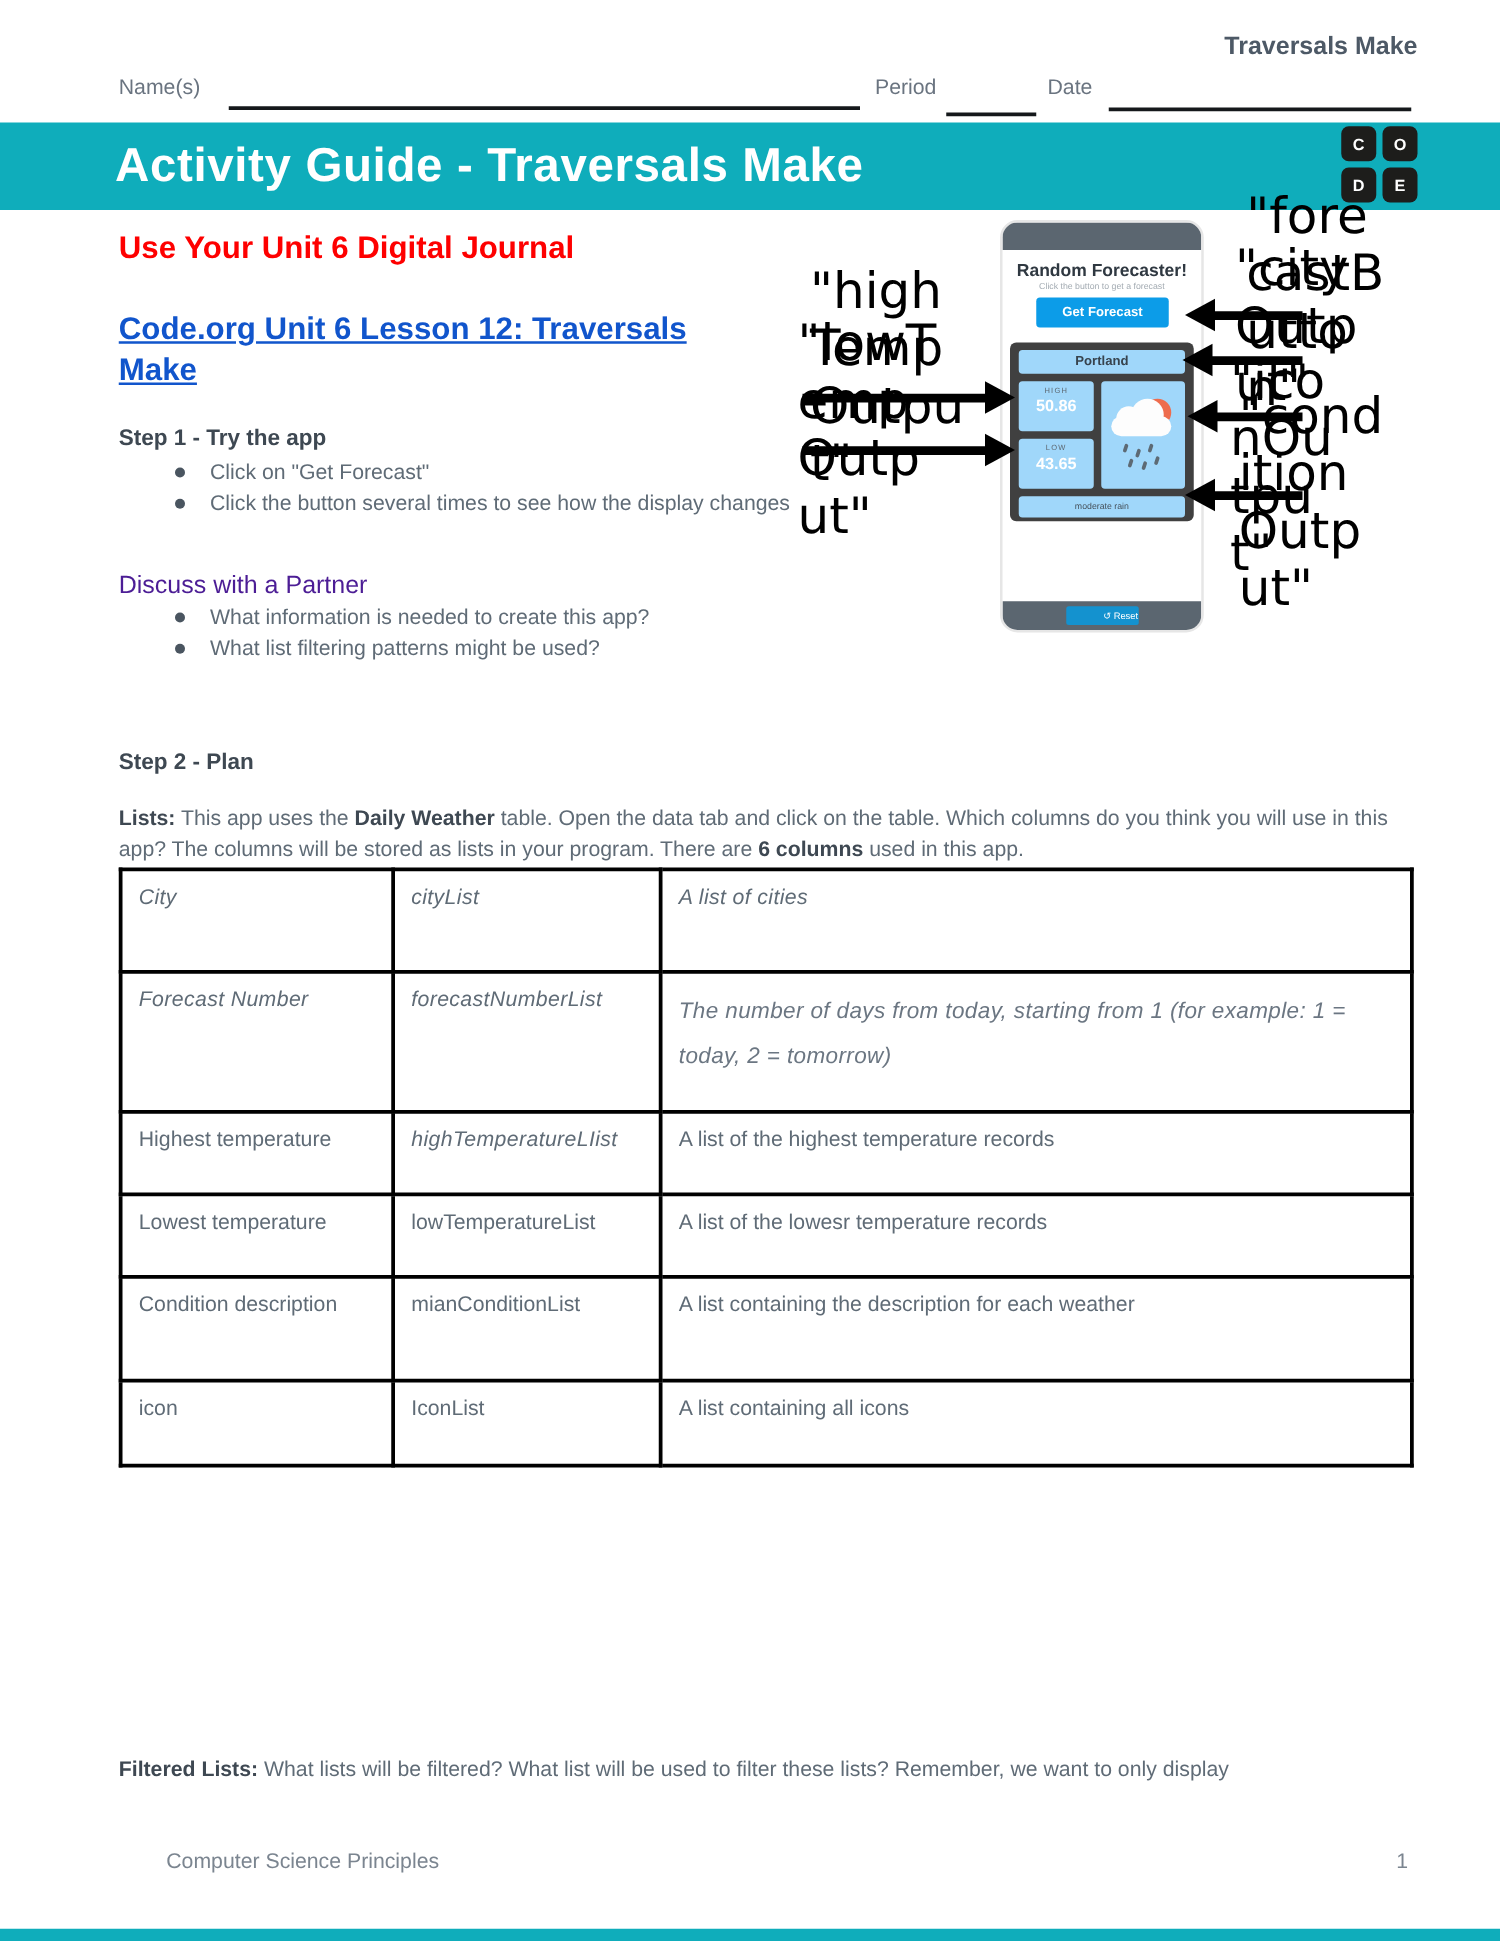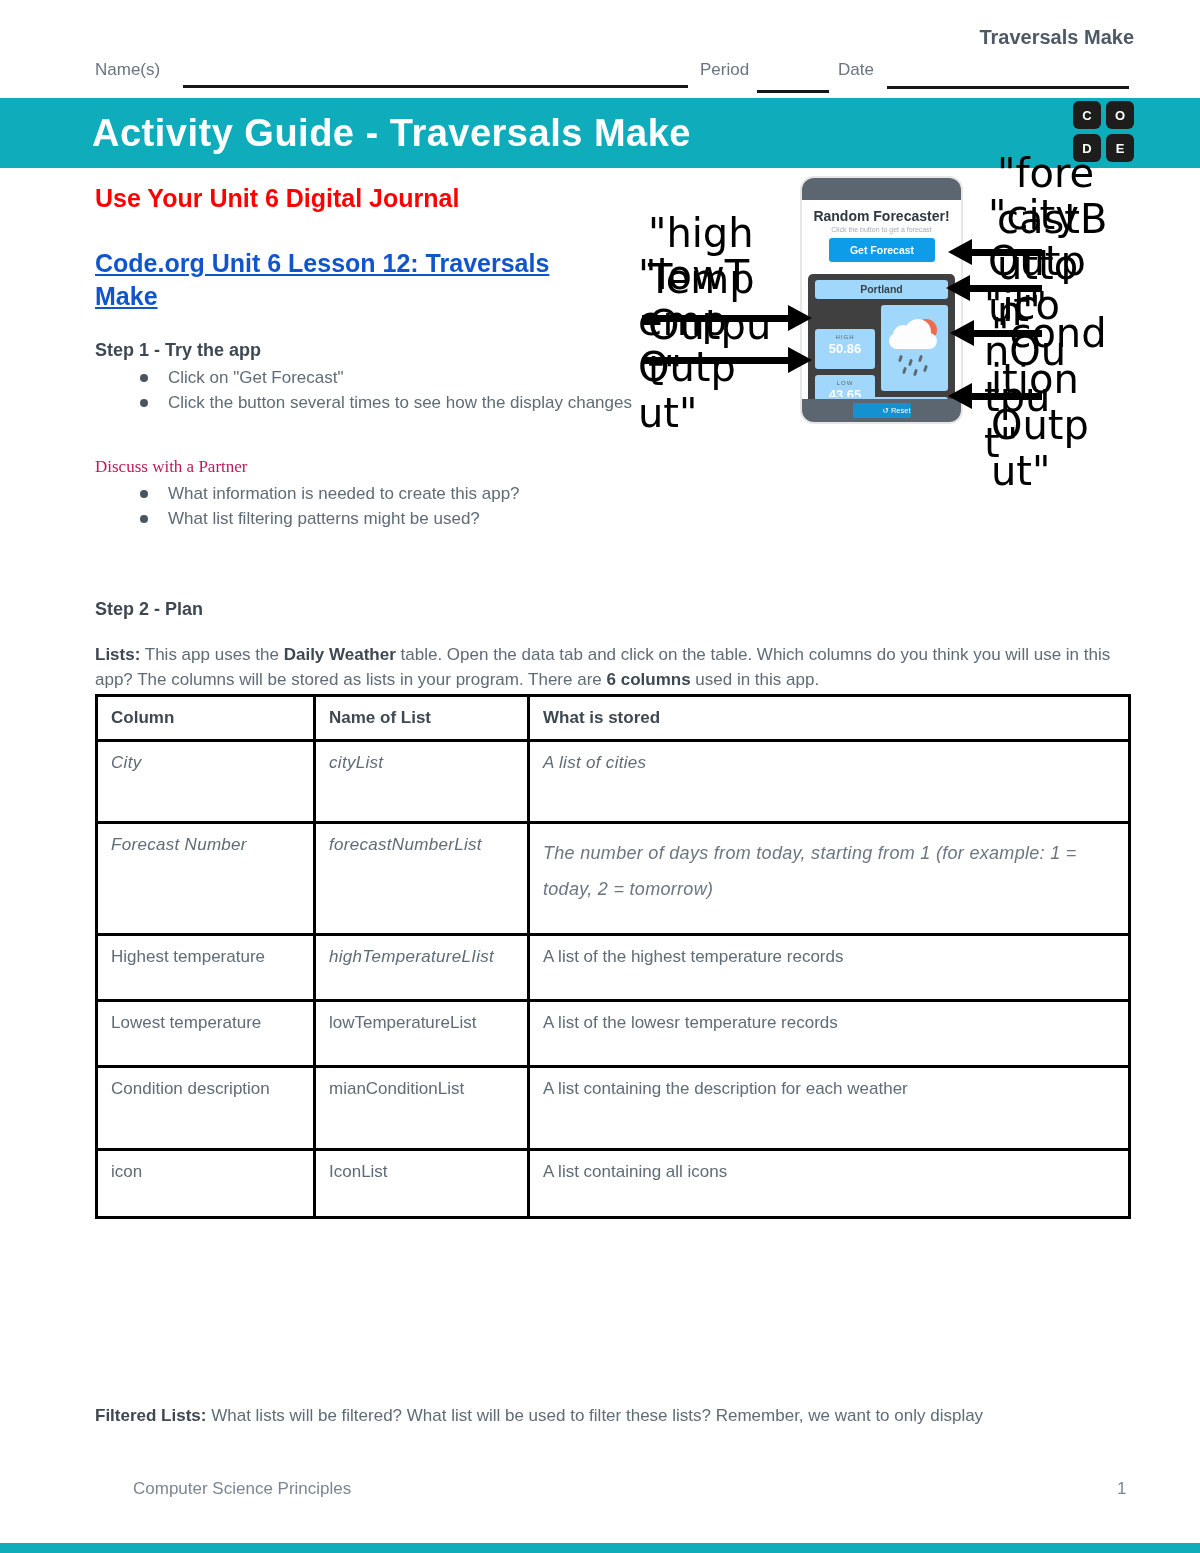--- a/index.html
+++ b/index.html
@@ -15,35 +15,35 @@
   .banner { position:absolute; top:98px; left:0; width:1200px; height:70px; background:#0fadbb; display:flex; align-items:center; }
   .banner h1 { padding-left:92px; font-size:38px; font-weight:bold; color:#ffffff; letter-spacing:0.5px; }
   .logo { position:absolute; top:101px; right:66px; display:grid; grid-template-columns:28px 28px; grid-gap:5px; }
   .logo .sq { width:28px; height:28px; background:#1d1d1b; border-radius:6px; color:#fff; font-size:13px; font-weight:bold; display:flex; align-items:center; justify-content:center; }
 
   
   .red-heading { position:absolute; left:95px; top:184px; font-size:25px; font-weight:bold; color:#fe0000; }
   .doc-link { position:absolute; left:95px; top:247px; width:505px; font-size:25px; font-weight:bold; color:#1155cc; line-height:33px; display:block; }
 
   .step-heading { position:absolute; font-size:18px; font-weight:bold; color:#3e4852; }
-  .plain-text { position:absolute; font-size:17px; color:#be185d;font-family:Liberation Serif, serif; }
+  .plain-text { position:absolute; font-size:20px; color:#4c1d95; }
   .bullets { position:absolute; list-style:none; width:510px; }
   .bullets li { position:relative; padding-left:36px; font-size:17px; color:#5f6b76; line-height:25px; }
   .bullets li::before { content:""; position:absolute; left:8px; top:9px; width:8px; height:8px; border-radius:50%; background:#4a5560; }
 
   
-  .phone { position:absolute; left:800px; top:176px; width:163px; height:248px; z-index:2;text-decoration:underline; }
+  .phone { position:absolute; left:800px; top:176px; width:163px; height:330px; z-index:2;text-decoration:underline; }
   .phone-frame { position:absolute; inset:0; background:#fff; border:2px solid #e6e6e6; border-radius:14px; overflow:hidden; }
   .phone-top { position:absolute; top:0; left:0; right:0; height:22px; background:#5b6670; }
   .app-title { position:absolute; top:30px; left:0; right:0; text-align:center; font-size:14px; font-weight:bold; color:#2f3841; }
   .app-subtitle { position:absolute; top:48px; left:0; right:0; text-align:center; font-size:7px; color:#a3abb2; }
   .forecast-btn { position:absolute; top:60px; left:27px; width:106px; height:24px; background:#0c9ce8; border-radius:3px; color:#fff; font-size:10.5px; font-weight:bold; text-align:center; line-height:24px; }
   .app-panel { position:absolute; left:6px; right:6px; top:96px; height:143px; background:#404040; border-radius:5px; }
   .city-box { position:absolute; left:7px; right:7px; top:6px; height:19px; background:#a0d7fa; border-radius:3px; font-size:10.5px; font-weight:bold; color:#37434d; text-align:center; line-height:19px; }
-  .stat-box { position:absolute; left:7px; width:60px; height:40px; background:#a0d7fa; border-radius:3px; text-align:center;margin-top:24px; }
+  .stat-box { position:absolute; left:7px; width:60px; height:40px; background:#a0d7fa; border-radius:3px; text-align:center; }
   .stat-label { font-size:6px; color:#5c6770; margin-top:5px; letter-spacing:1px; }
   .stat-value { font-size:13px; font-weight:bold; color:#ffffff; margin-top:1px; }
   .icon-box { position:absolute; left:73px; right:7px; top:31px; height:86px; background:#a0d7fa; border-radius:3px; }
   .cond-box { position:absolute; left:7px; right:7px; top:123px; height:17px; background:#a0d7fa; border-radius:3px; font-size:7px; color:#46525c; text-align:center; line-height:17px; }
   .phone-bottom { position:absolute; bottom:0; left:0; right:0; height:23px; background:#5b6670; }
   .reset-btn { position:absolute; left:50%; top:4px; transform:translateX(-50%); width:58px; height:15px; background:#1492cf; border-radius:2px; color:#fff; font-size:7.5px; text-align:right; line-height:15px; }
   
   .wx-sun { position:absolute; left:34px; top:14px; width:22px; height:22px; border-radius:50%; background:#ee6c4d; }
   .wx-cloud-a { position:absolute; left:12px; top:20px; width:20px; height:20px; border-radius:50%; background:#fdfdfd; }
   .wx-cloud-b { position:absolute; left:24px; top:14px; width:26px; height:26px; border-radius:50%; background:#fdfdfd; }
@@ -193,25 +193,20 @@
   <div class="step-heading" style="left:95px; top:599px;">Step 2 - Plan</div>
   <div class="para"><b>Lists:</b><span> This app uses the </span><b>Daily Weather</b><span> table. Open the data tab and click on the table. Which columns do you think you will use in this app? The columns will be stored as lists in your program. There are </span><b>6 columns</b><span> used in this app.</span></div>
 
   <table class="plan">
     <colgroup>
         <col style="width:218px;">
         <col style="width:214px;">
         <col style="width:601px;">
       </colgroup>
     <tbody>
-        <tr>
-      <th>Column</th>
-      <th>Name of List</th>
-      <th>What is stored</th>
-    </tr>
     <tr class="r1">
       <td class="hand">City</td>
       <td class="hand">cityList</td>
       <td class="hand">A list of cities</td>
     </tr>
     <tr class="r2">
       <td class="hand">Forecast Number</td>
       <td class="hand">forecastNumberList</td>
       <td><span class="hand stored-wrap">The number of days from today, starting from 1 (for example: 1 = today, 2 = tomorrow)</span></td>
     </tr>

